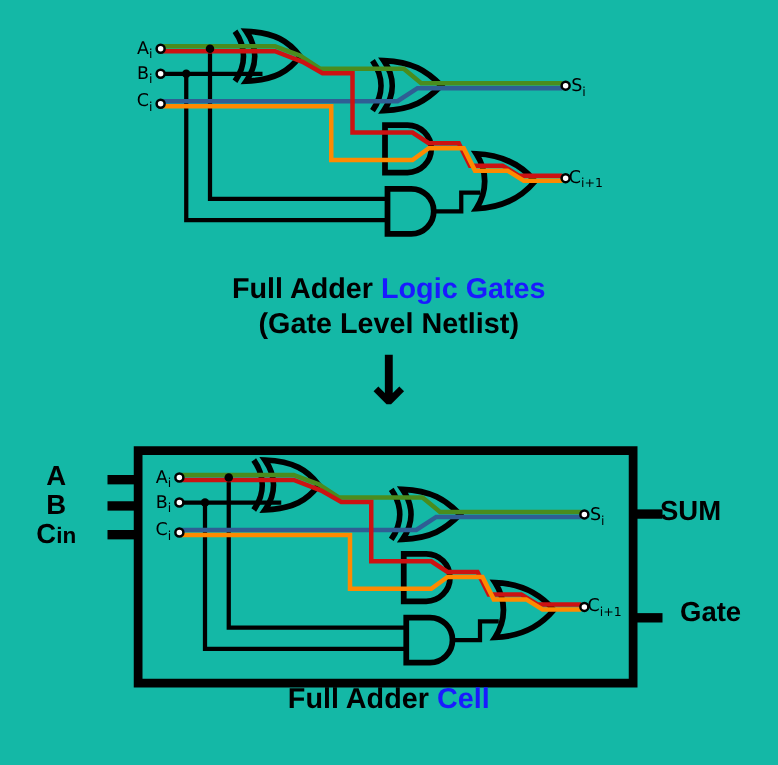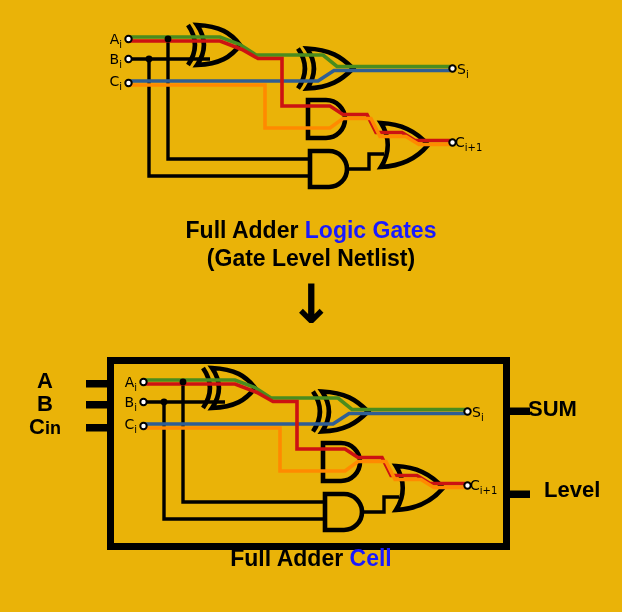--- a/index.html
+++ b/index.html
@@ -1,16 +1,16 @@
 <!DOCTYPE html>
 <html><head>
 <meta charset="utf-8">
 <style>
   html,body{margin:0;padding:0;background:#fff;}
-  .stage{position:relative;width:622px;height:612px;background:#eab308;
+  .stage{position:relative;width:622px;height:612px;background:#14b8a6;
          font-family:"Liberation Sans",sans-serif;overflow:hidden;}
   svg{position:absolute;left:0;top:0;}
   .plabel{position:absolute;font-size:14px;line-height:16px;color:#000;
           font-family:"DejaVu Sans","Liberation Sans",sans-serif;white-space:nowrap;}
   .plabel sub{font-size:10px;}
   .pr{text-align:right;width:36px;}
   .cap{position:absolute;left:0;width:622px;text-align:center;font-weight:bold;
        font-size:23px;line-height:28px;color:#000;letter-spacing:0px;}
   .arrow{position:absolute;left:0;width:622px;top:277px;text-align:center;
          font-family:"DejaVu Sans",sans-serif;font-weight:bold;font-size:54px;
@@ -89,17 +89,17 @@
 
   <div class="cap" style="top:244px;">(Gate Level Netlist)</div>
   <div class="cap" style="top:216px;"><span>Full Adder </span><span style="color: rgb(26, 26, 255);">Logic Gates</span></div>
 
   <div class="arrow">↓</div>
 
   <div class="celllabel ctr" style="left:20px;top:369px;">A</div>
   <div class="celllabel ctr" style="left:20px;top:392px;">B</div>
   <div class="celllabel ctr" style="left:20px;top:415px;"><span>C</span><span class="cin-sub">in</span></div>
   <div class="celllabel" style="left:528px;top:397px;">SUM</div>
-  <div class="celllabel" style="left:544px;top:478px;">Level</div>
+  <div class="celllabel" style="left:544px;top:478px;">Gate</div>
 
   <div class="cap" style="top:544px;"><span>Full Adder </span><span style="color: rgb(26, 26, 255);">Cell</span></div>
 
 </div>
 
 </body></html>

